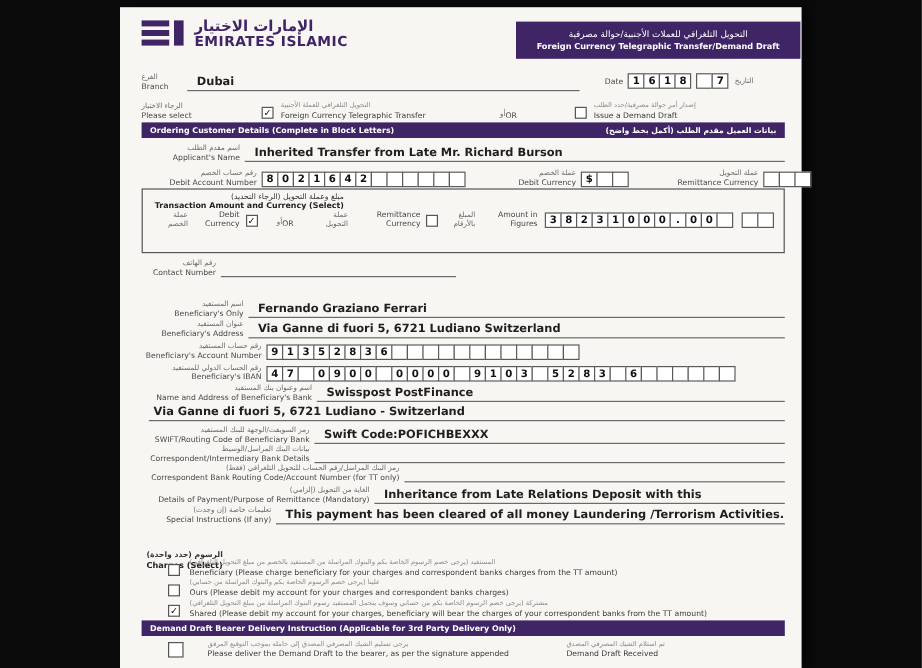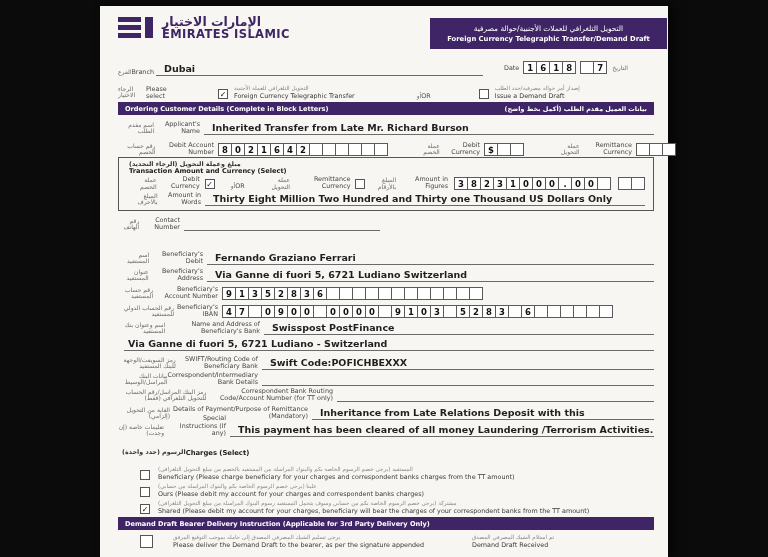--- a/index.html
+++ b/index.html
@@ -1,22 +1,22 @@
 <!DOCTYPE html>
 <html><head>
 <meta charset="utf-8">
 <style>
   html,body{margin:0;padding:0;width:768px;height:557px;background:#0b0b0b;overflow:hidden;
     font-family:"DejaVu Sans",sans-serif;}
   .page{position:absolute;left:100px;top:6px;width:568px;height:551px;background:#f7f6f2;
     box-shadow:6px 0 10px rgba(0,0,0,.6);}
   
   .row{position:absolute;display:flex;align-items:flex-end;}
-  .lbl{display:flex;flex-direction:row;align-items:flex-end;text-align:right;line-height:1.12;
-    flex-shrink:0;padding-right:4px;}
+  .lbl{display:flex;flex-direction:column;align-items:flex-end;text-align:right;line-height:1.12;
+    flex-shrink:0;padding-right:4px;justify-content:flex-end;}
   .lbl.left{align-items:flex-start;text-align:left;}
   .lbl .ar{font-size:6px;color:#6b6b6b;}
   .lbl .en{font-size:6.4px;color:#474747;}
   .value{font-size:9.5px;font-weight:700;color:#1f1f1f;border-bottom:1px solid #6a6a6a;
     flex:1;padding:0 4px 1px 8px;white-space:nowrap;overflow:hidden;}
   .cells{display:flex;}
   .cell{box-sizing:border-box;width:14px;height:13px;border:1px solid #5a5a5a;margin-left:-1px;
     background:#fff;font-size:8.5px;font-weight:700;text-align:center;line-height:12px;color:#111;flex-shrink:0;}
   .cells .cell:first-child{margin-left:0;}
   .checkbox{box-sizing:border-box;width:10px;height:10px;border:1px solid #555;background:#fff;
@@ -37,26 +37,26 @@
   .logo-text{display:flex;flex-direction:column;line-height:1.05;color:#3f2566;}
   .logo-text .ar{font-size:12.5px;font-weight:700;}
   .logo-text .en{font-size:11.5px;font-weight:700;letter-spacing:.4px;}
   .banner{position:absolute;left:330px;top:12px;width:237px;height:31px;background:#3f2566;color:#fff;
     display:flex;flex-direction:column;justify-content:center;text-align:center;gap:2px;}
   .banner .ar{font-size:7.4px;}
   .banner .en{font-size:6.8px;font-weight:700;}
   
   .txbox{position:absolute;left:18px;right:14px;top:151px;height:54px;border:1.3px solid #565656;box-sizing:border-box;}
   .txtitle{position:absolute;left:10px;top:3px;display:flex;flex-direction:column;line-height:1.15;}
-  .txtitle .ar{font-size:6.4px;font-weight:700;color:#333;}
+  .txtitle .ar{font-size:6.4px;font-weight:400;color:#333;text-align:right;}
   .txtitle .en{font-size:6.6px;font-weight:700;color:#222;}
   .stack{display:flex;flex-direction:row;align-items:flex-end;text-align:right;line-height:1.1;}
   .stack .ar{font-size:6px;color:#6b6b6b;}
   .stack .en{font-size:6.4px;color:#474747;}
-  .charges-title{position:absolute;left:22px;top:443px;display:flex;line-height:1.2;}
+  .charges-title{position:absolute;left:22px;top:453px;display:flex;flex-direction:column;line-height:1.2;}
   .charges-title .ar{font-size:6.4px;font-weight:700;color:#333;}
   .charges-title .en{font-size:6.8px;font-weight:700;color:#222;}
   .ddr-line{display:inline-block;width:138px;border-bottom:1px solid #777;height:8px;}
 </style>
 </head>
 <body>
 
 <div class="page">
 
   <div class="logo">
@@ -214,42 +214,35 @@
           <span class="cell">.</span>
           <span class="cell">0</span>
           <span class="cell">0</span>
           <span class="cell"></span>
         </div>
       <div class="cells" style="margin-left:7px">
           <span class="cell"></span>
           <span class="cell"></span>
         </div>
     </div>
-    <div style="position:absolute;left:10px;right:8px;bottom:4px;display:flex;align-items:flex-end">
-      <div class="lbl" style="width:72px">
-        <span class="ar">المبلغ بالأحرف</span>
-        <span class="en">Amount in Words</span>
-      </div>
-      <div class="value">Thirty Eight Million Two Hundred and Thirty one Thousand US Dollars Only</div>
-    </div>
   </div>
 
   <div class="row" style="left:18px;top:209px;width:262px;height:16px">
     <div class="lbl" style="width:62px">
       <span class="ar">رقم الهاتف</span>
       <span class="en">Contact Number</span>
     </div>
     <div class="value"></div>
   </div>
 
 
   <div class="row" style="left:18px;top:242px;right:14px;height:17px">
     <div class="lbl" style="width:85px">
       <span class="ar">اسم المستفيد</span>
-      <span class="en">Beneficiary's Debit</span>
+      <span class="en">Beneficiary's Only</span>
     </div>
     <div class="value">Fernando  Graziano Ferrari</div>
   </div>
 
   <div class="row" style="left:18px;top:259px;right:14px;height:17px">
     <div class="lbl" style="width:85px">
       <span class="ar">عنوان المستفيد</span>
       <span class="en">Beneficiary's Address</span>
     </div>
     <div class="value">Via Ganne di fuori 5, 6721 Ludiano Switzerland</div>

